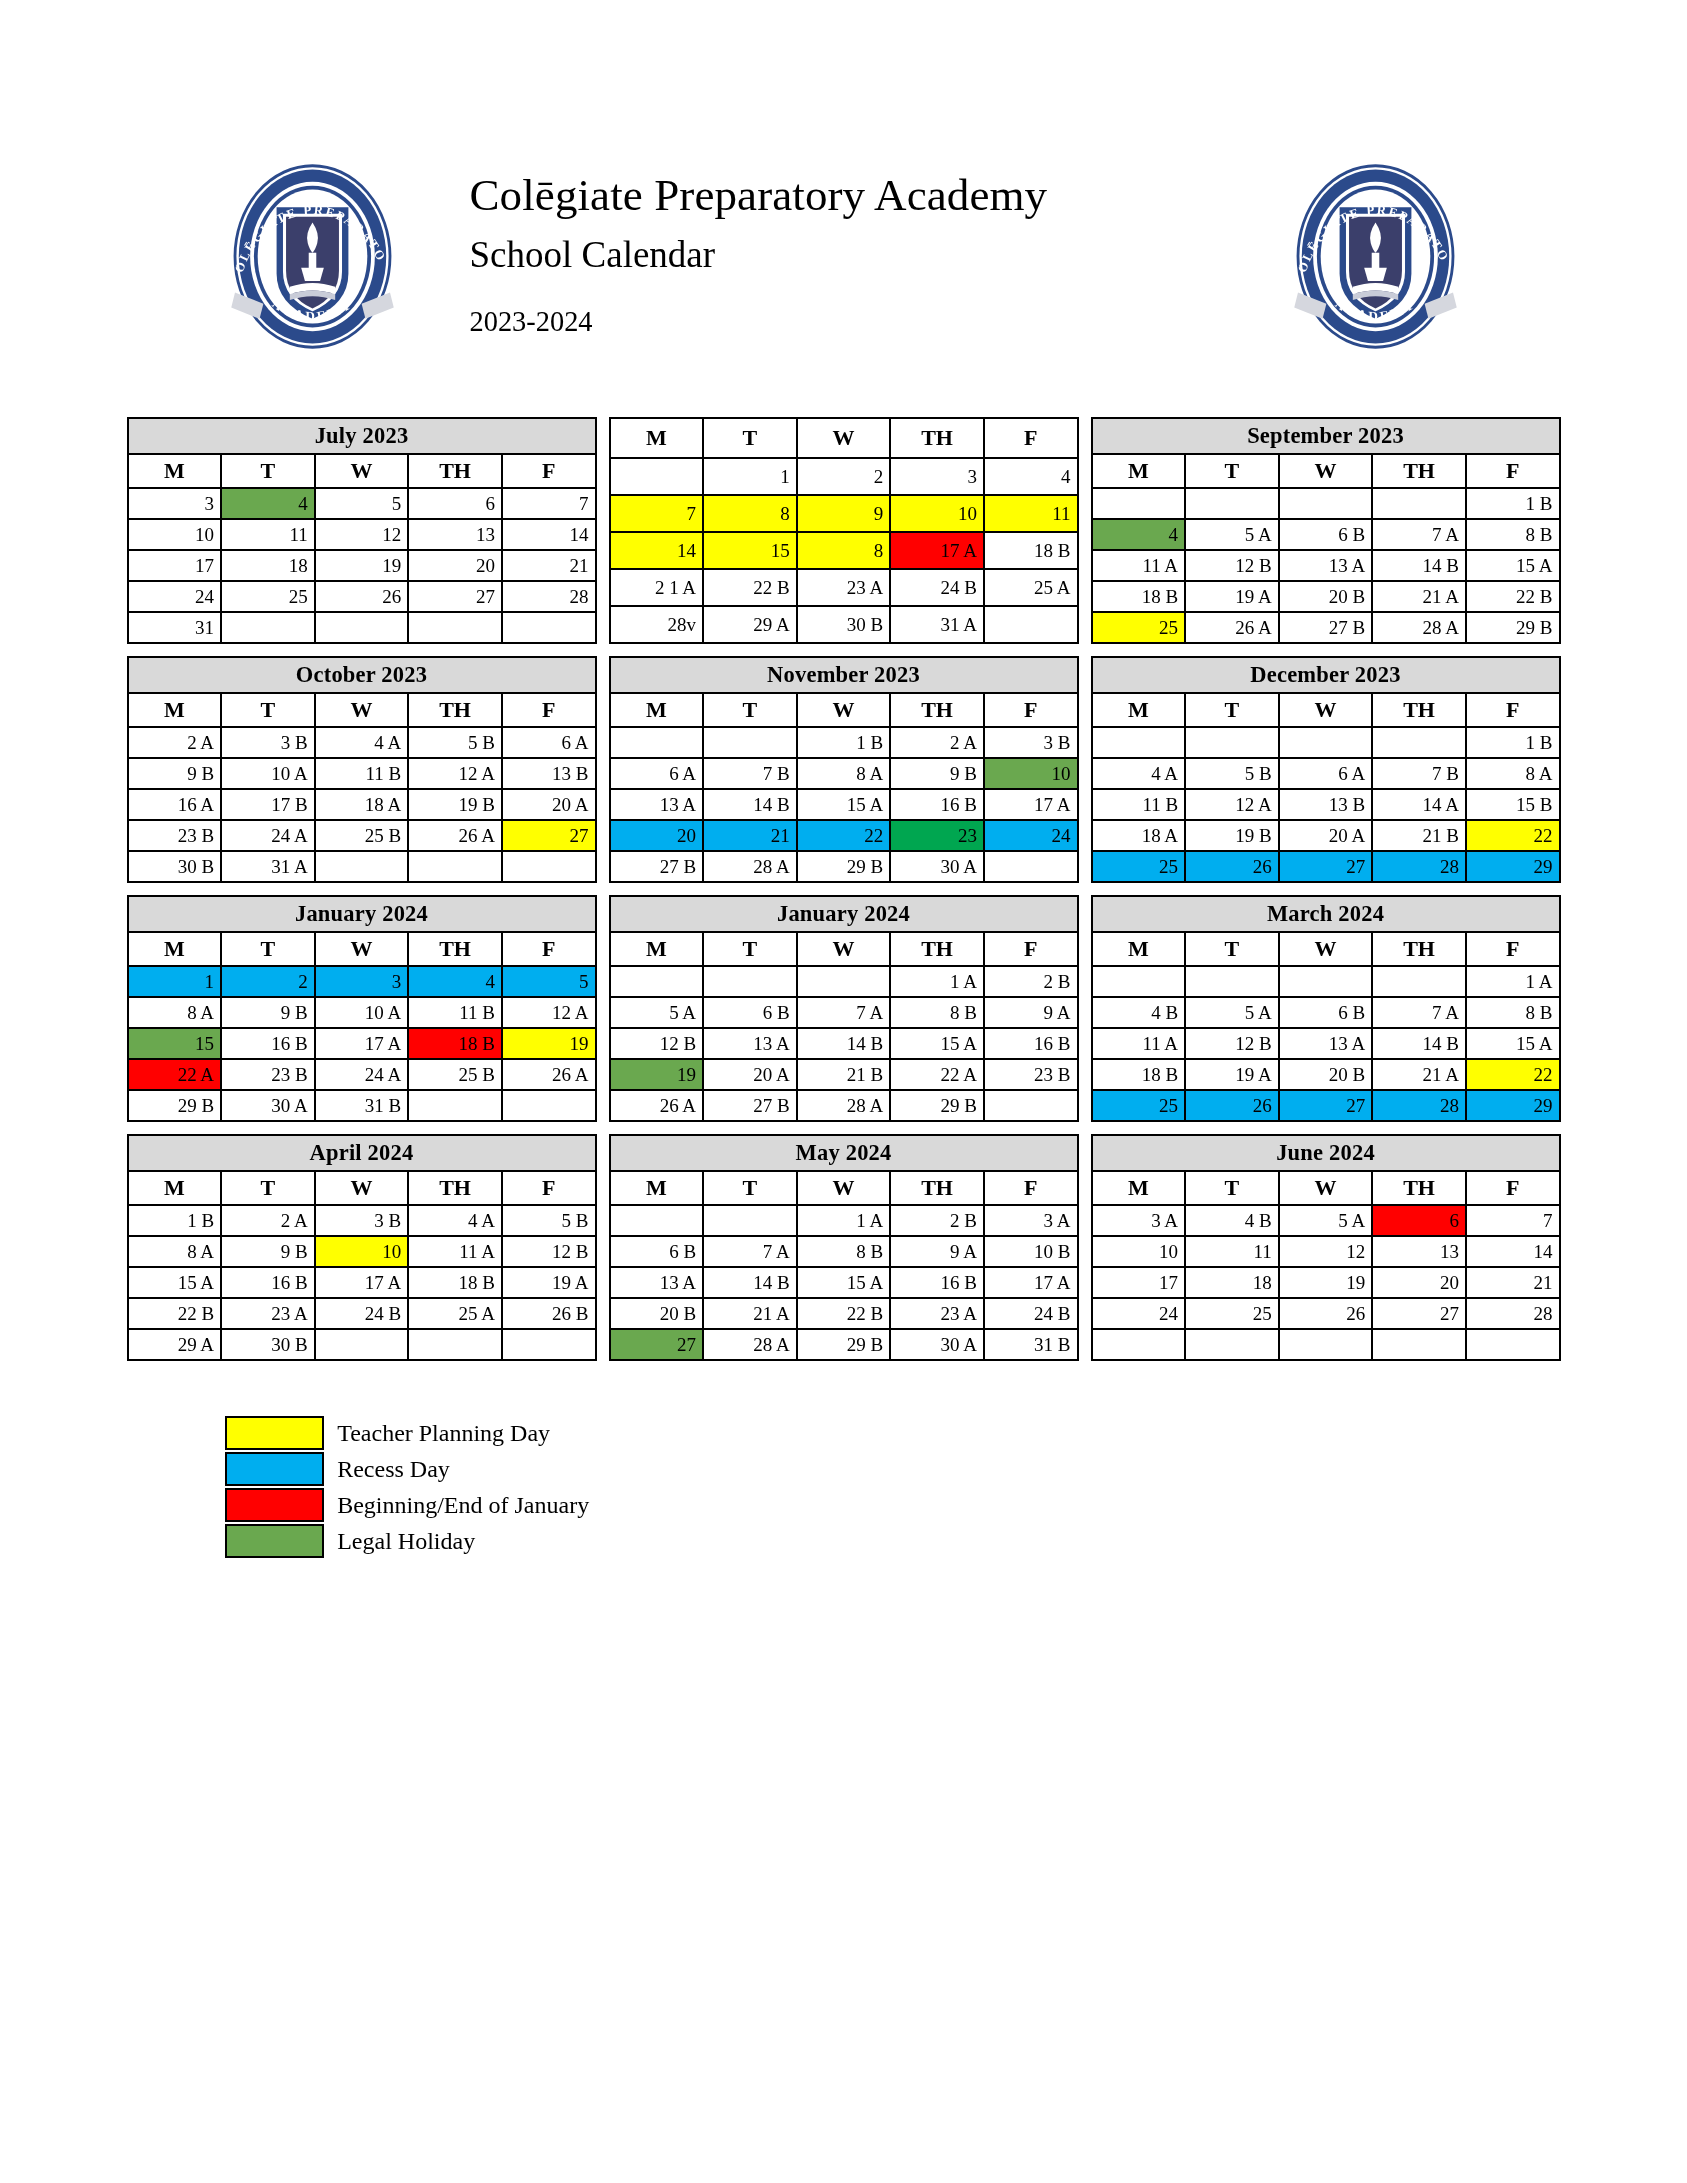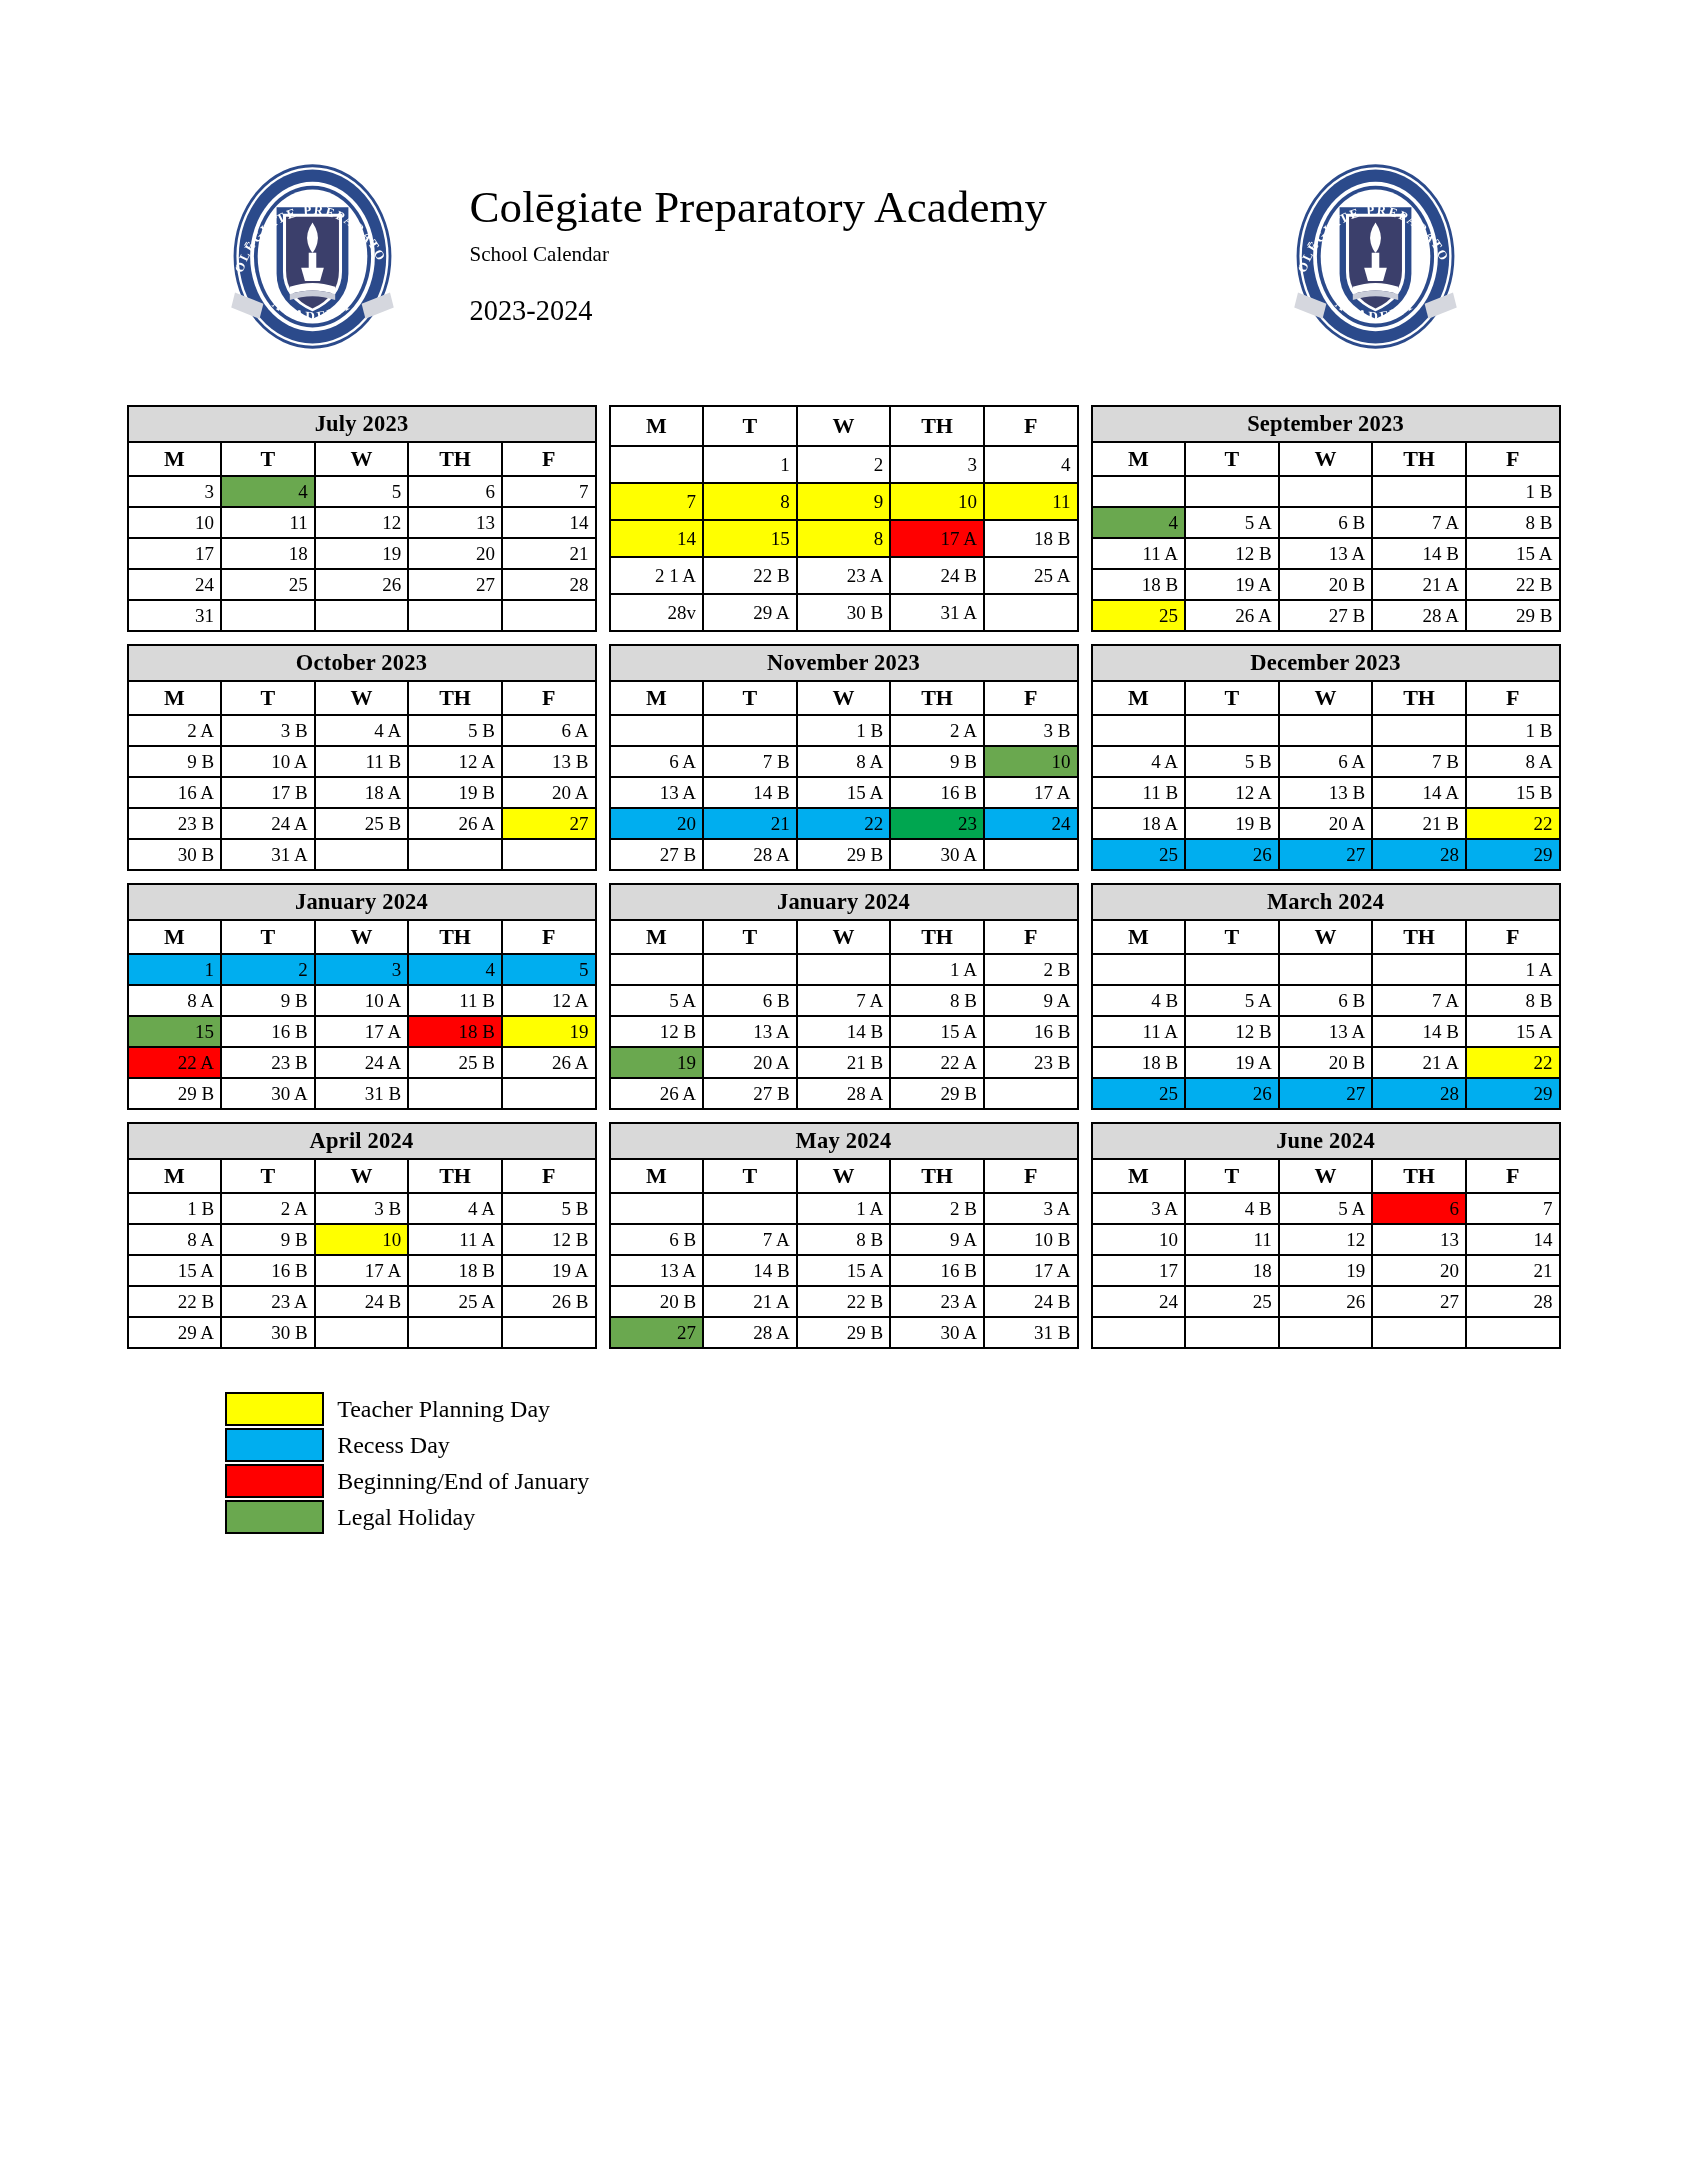--- a/index.html
+++ b/index.html
@@ -41,33 +41,33 @@
     text-align: left;
     width: 748px;
   }
   .school-name {
     font-size: 45px;
     line-height: 1.05;
     letter-spacing: 0.1px;
     white-space: nowrap;
   }
   .subtitle {
-    font-size: 21px;
+    font-size: 37px;
     line-height: 1.45;
     margin-top: 8px;
   }
   .year-range {
     font-size: 28.4px;
     line-height: 1.45;
     margin-top: 20px;
   }
 
   
   .calendar-grid {
-    margin: 0 auto;
+    margin: 12px auto;
     padding-top: 52px;
     width: 1463px;
     display: grid;
     grid-template-columns: repeat(3, 470px);
     column-gap: 40px;
     row-gap: 26.5px;
     justify-content: center;
     gap: 12px;
   }
 

